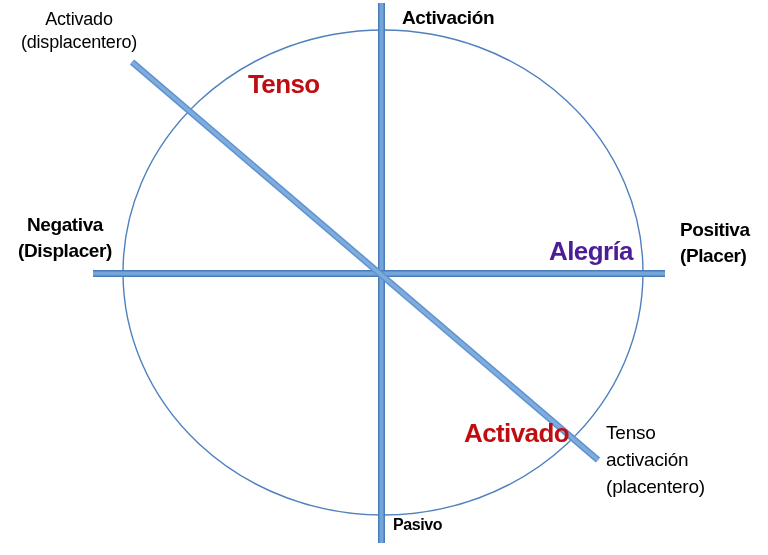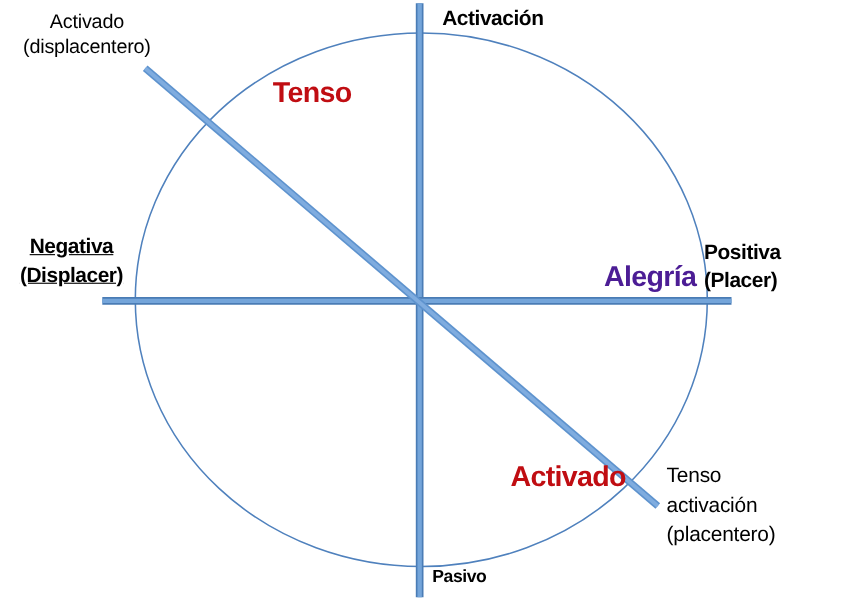--- a/index.html
+++ b/index.html
@@ -25,21 +25,21 @@
     font-size: 26px;
     letter-spacing: -0.6px;
     line-height: 26px;
   }
   #activado-label   { left: 4px;   top: 8px;   width: 150px; font-size: 18px; line-height: 23px; }
   #activacion-label { left: 402px; top: 7px;   font-size: 19px; }
   #tenso-label      { left: 248px; top: 71px;  }
   #negativa-label   { left: 2px;   top: 212px; width: 126px; font-size: 19px; line-height: 26px; }
   #triste-label     { left: 137px; top: 243px; }
   #alegria-label    { left: 549px; top: 238px; }
-  #positiva-label   { left: 640px; top: 217px; font-size: 19px; line-height: 26px; }
+  #positiva-label   { left: 680px; top: 217px; font-size: 19px; line-height: 26px; }
   #relajado-label   { left: 464px; top: 420px; }
   #baja-label       { left: 606px; top: 419px; font-size: 19px; line-height: 27px; }
   #pasivo-label     { left: 393px; top: 516px; font-size: 16px; }
 </style>
 </head>
 <body>
 
 <div id="canvas">
 
   <svg id="diagram-svg" width="768" height="555" viewBox="0 0 768 555">
@@ -56,21 +56,21 @@
     <line x1="132" y1="62" x2="598" y2="460" stroke-width="3.5" stroke="#7FACDF"></line>
   </svg>
 
   <div id="activado-label" class="lbl center" style="color: rgb(0, 0, 0);">Activado
 (displacentero)</div>
 
   <div id="activacion-label" class="lbl bold" style="color: rgb(0, 0, 0);">Activación</div>
 
   <div id="tenso-label" class="lbl red-lbl" style="color: rgb(192, 13, 18);">Tenso</div>
 
-  <div id="negativa-label" class="lbl bold center" style="color: rgb(0, 0, 0); text-decoration: underline;">Negativa
+  <div id="negativa-label" class="lbl bold center" style="color: rgb(0, 0, 0);">Negativa
 (Displacer)</div>
 
 
   <div id="alegria-label" class="lbl red-lbl" style="color: #4c1d95;">Alegría</div>
 
   <div id="positiva-label" class="lbl bold" style="color: rgb(0, 0, 0);">Positiva
 (Placer)</div>
 
   <div id="relajado-label" class="lbl red-lbl" style="color: rgb(192, 13, 18);">Activado</div>
 

